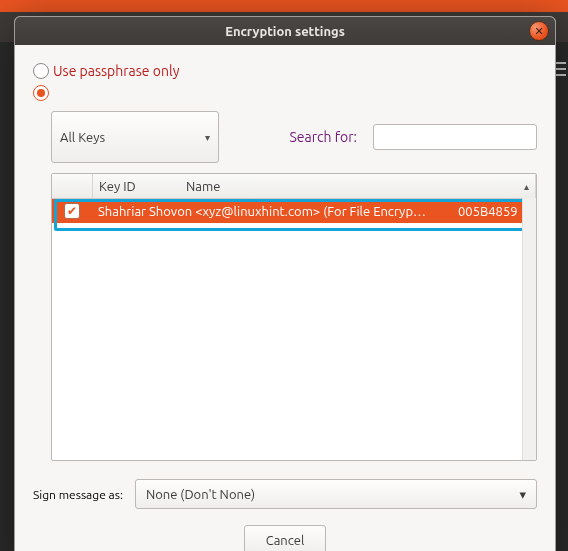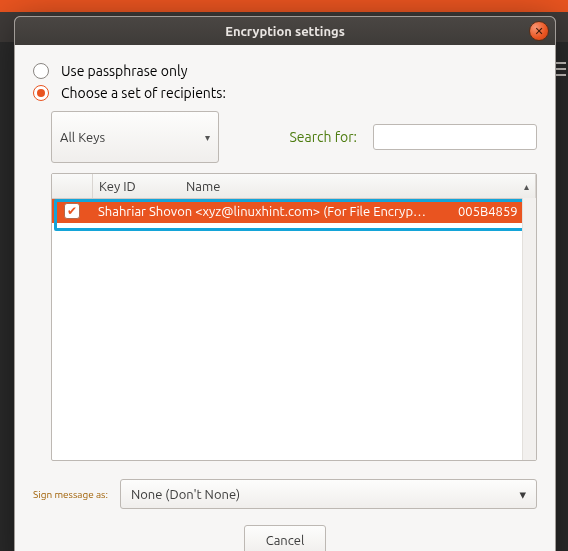--- a/index.html
+++ b/index.html
@@ -83,25 +83,25 @@
     cursor:pointer;
   }
 
   .body {
     padding: 14px 18px 16px 18px;
   }
 
   .radio-row {
     display:flex;
     align-items:center;
-    gap:12px;
+    gap:4px;
     margin: 4px 0 6px 0;
     cursor:pointer;
     font-size:14px;
-    color:#000000;
+    color:#b91c1c;
   }
   .radio {
     width:14px; height:14px; border-radius:50%;
     border:1px solid #8a8682;
     background:#fff;
     display:inline-flex;
     align-items:center;
     justify-content:center;
     flex: 0 0 14px;
   }
@@ -132,21 +132,21 @@
     padding:12px 8px;
     font-size:13px;
     color:#3c3c3c;
     cursor:pointer;
   }
   .dropdown .arrow {
     font-size:10px;
     color:#555;
   }
   .filter-spacer { flex:1; }
-  .search-label { font-size:14px; color:#4d7c0f; }
+  .search-label { font-size:14px; color:#701a75; }
   .search-input {
     width:150px;
     height:24px;
     border:1px solid #bdb8b3;
     border-radius:3px;
     background:#fff;
     padding:0 6px;
     font-size:13px;
   }
 
@@ -228,21 +228,21 @@
     background:#f2f0ee;
     border-left:1px solid #e3e0dc;
   }
 
   .sign-row {
     display:flex;
     align-items:center;
     gap:12px;
     margin-top:18px;
   }
-  .sign-label { font-size:10px; color:#a16207;text-align:right; }
+  .sign-label { font-size:12px; color:#000000;text-align:right; }
   .sign-dd {
     flex:1;
     height:28px;
     border:1px solid #bdb8b3;
     border-radius:3px;
     background:linear-gradient(#fdfdfc,#f0eeec);
     display:flex;
     align-items:center;
     justify-content:space-between;
     padding:0 10px;
@@ -293,21 +293,20 @@
 
     <div class="body">
 
       <div class="radio-row">
         <span class="radio"></span>
         <span>Use passphrase only</span>
       </div>
 
       <div class="radio-row">
         <span class="radio selected"></span>
-        <span>Choose a set of recipients:</span>
       </div>
 
       <div class="filter-row">
         <div class="dropdown">
           <span>All Keys</span>
           <span class="arrow">▾</span>
         </div>
         <div class="filter-spacer"></div>
         <span class="search-label">Search for:</span>
         <input class="search-input" type="text" value="" style="">

